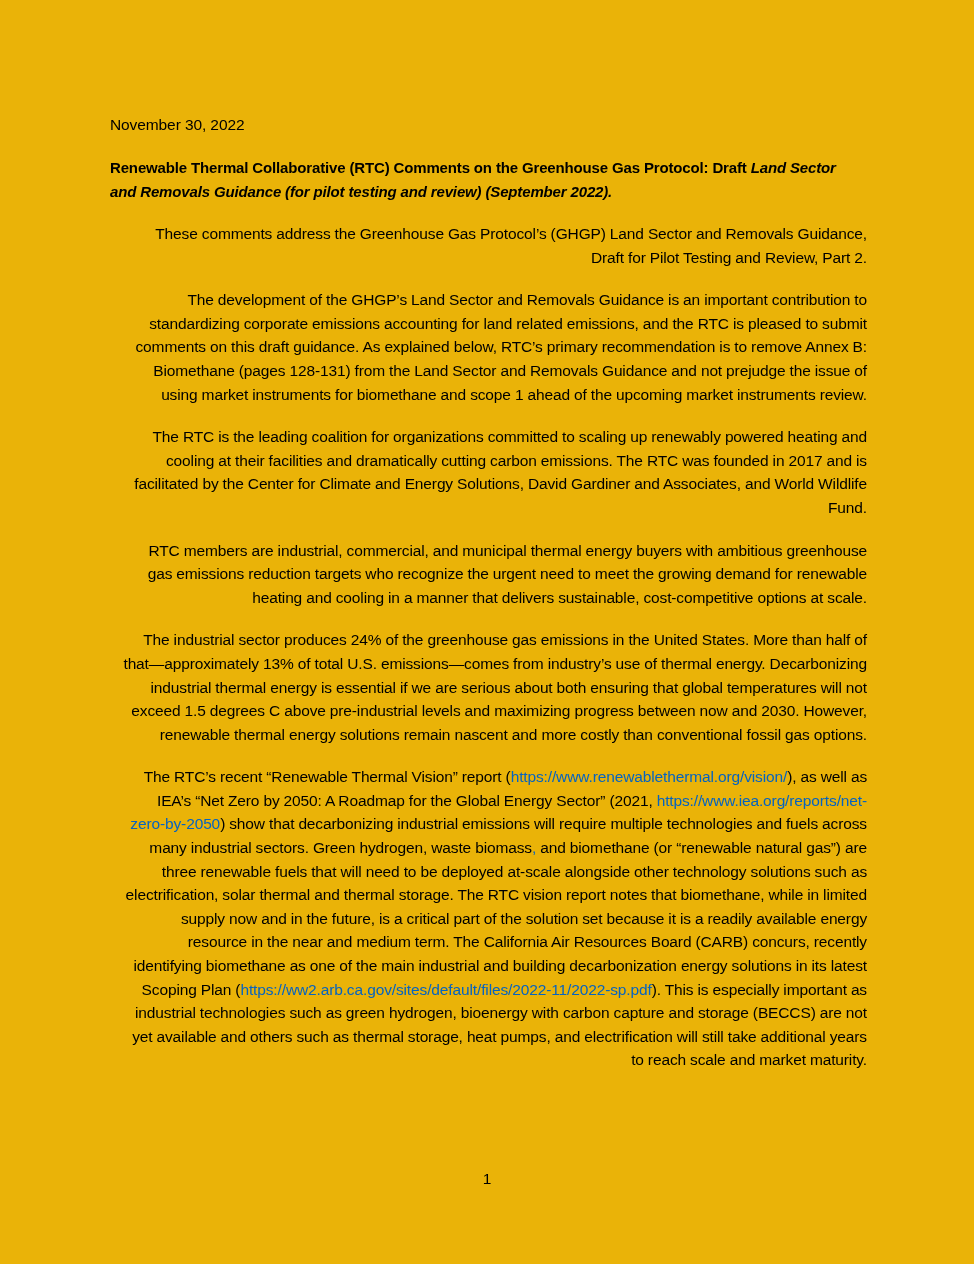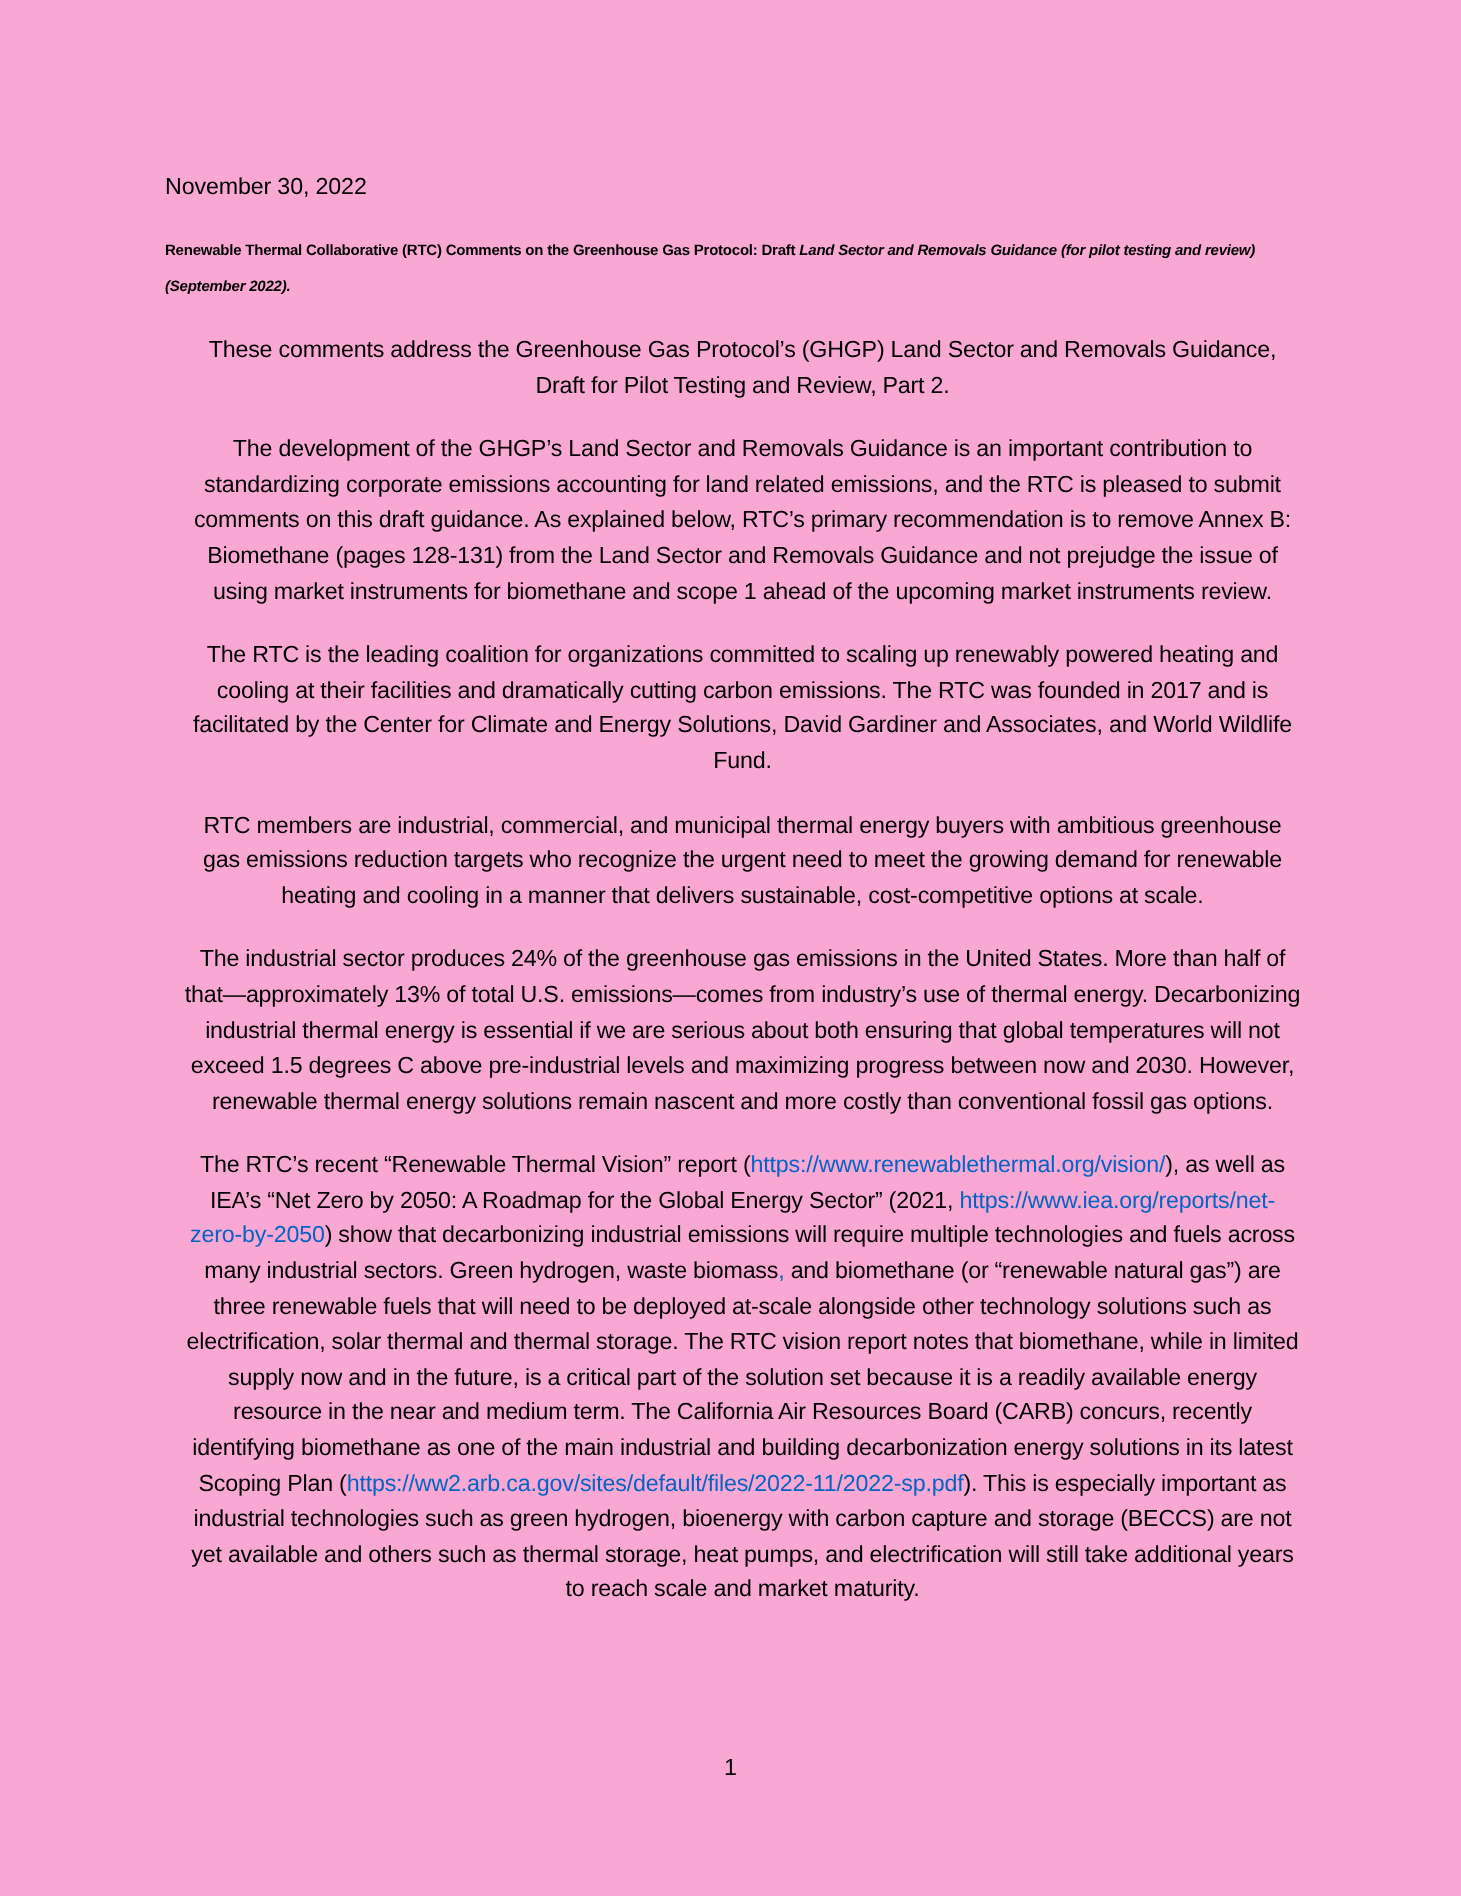--- a/index.html
+++ b/index.html
@@ -4,56 +4,56 @@
 <style>
   html, body {
     margin: 0;
     padding: 0;
     background: #ffffff;
   }
   .page {
     position: relative;
     width: 974px;
     height: 1264px;
-    background: #f9a8d4;
+    background: #eab308;
     box-sizing: border-box;
     overflow: hidden;
     font-family: "Liberation Sans", sans-serif;
   }
   .body-area {
     position: absolute;
     left: 110px;
     top: 114px;
     width: 757px;
   }
   .doc-date {
     font-size: 15.5px;
     line-height: 22px;
     color: #000000;
     margin: 0 0 20px 0;
     letter-spacing: -0.1px;
   }
   .doc-heading {
-    font-size: 10px;
+    font-size: 15px;
     line-height: 23.5px;
     font-weight: bold;
     color: #000000;
     margin: 0 4px 19px 0;
     letter-spacing: -0.15px;
   }
   .doc-heading .bi {
     font-style: italic;
     font-weight: bold;
   }
   p.para {
     font-size: 15.5px;
     line-height: 23.6px;
     color: #000000;
     margin: 0 0 19px 13px;
-    text-align: center;
+    text-align: right;
     letter-spacing: -0.13px;
     word-spacing: -0.1px;
   }
   p.para:last-child {
     margin-bottom: 0;
   }
   a.doclink {
     color: #0563C1;
     cursor: pointer;
   }

